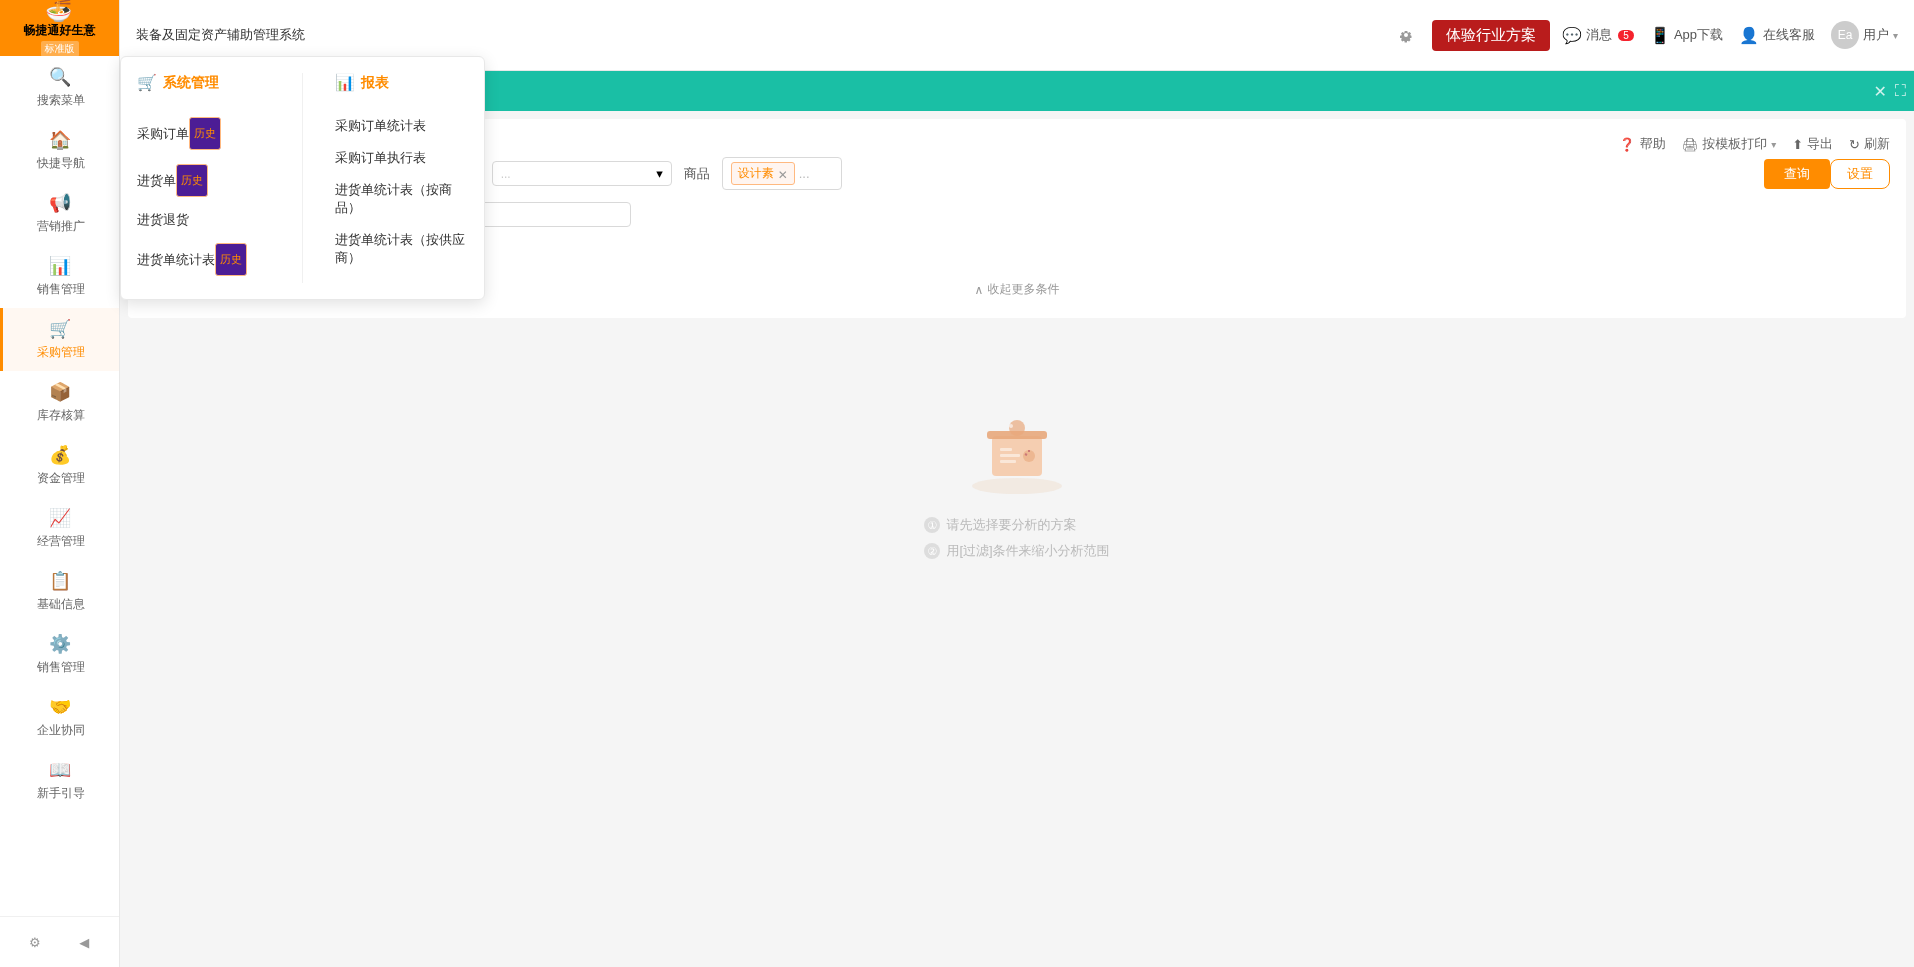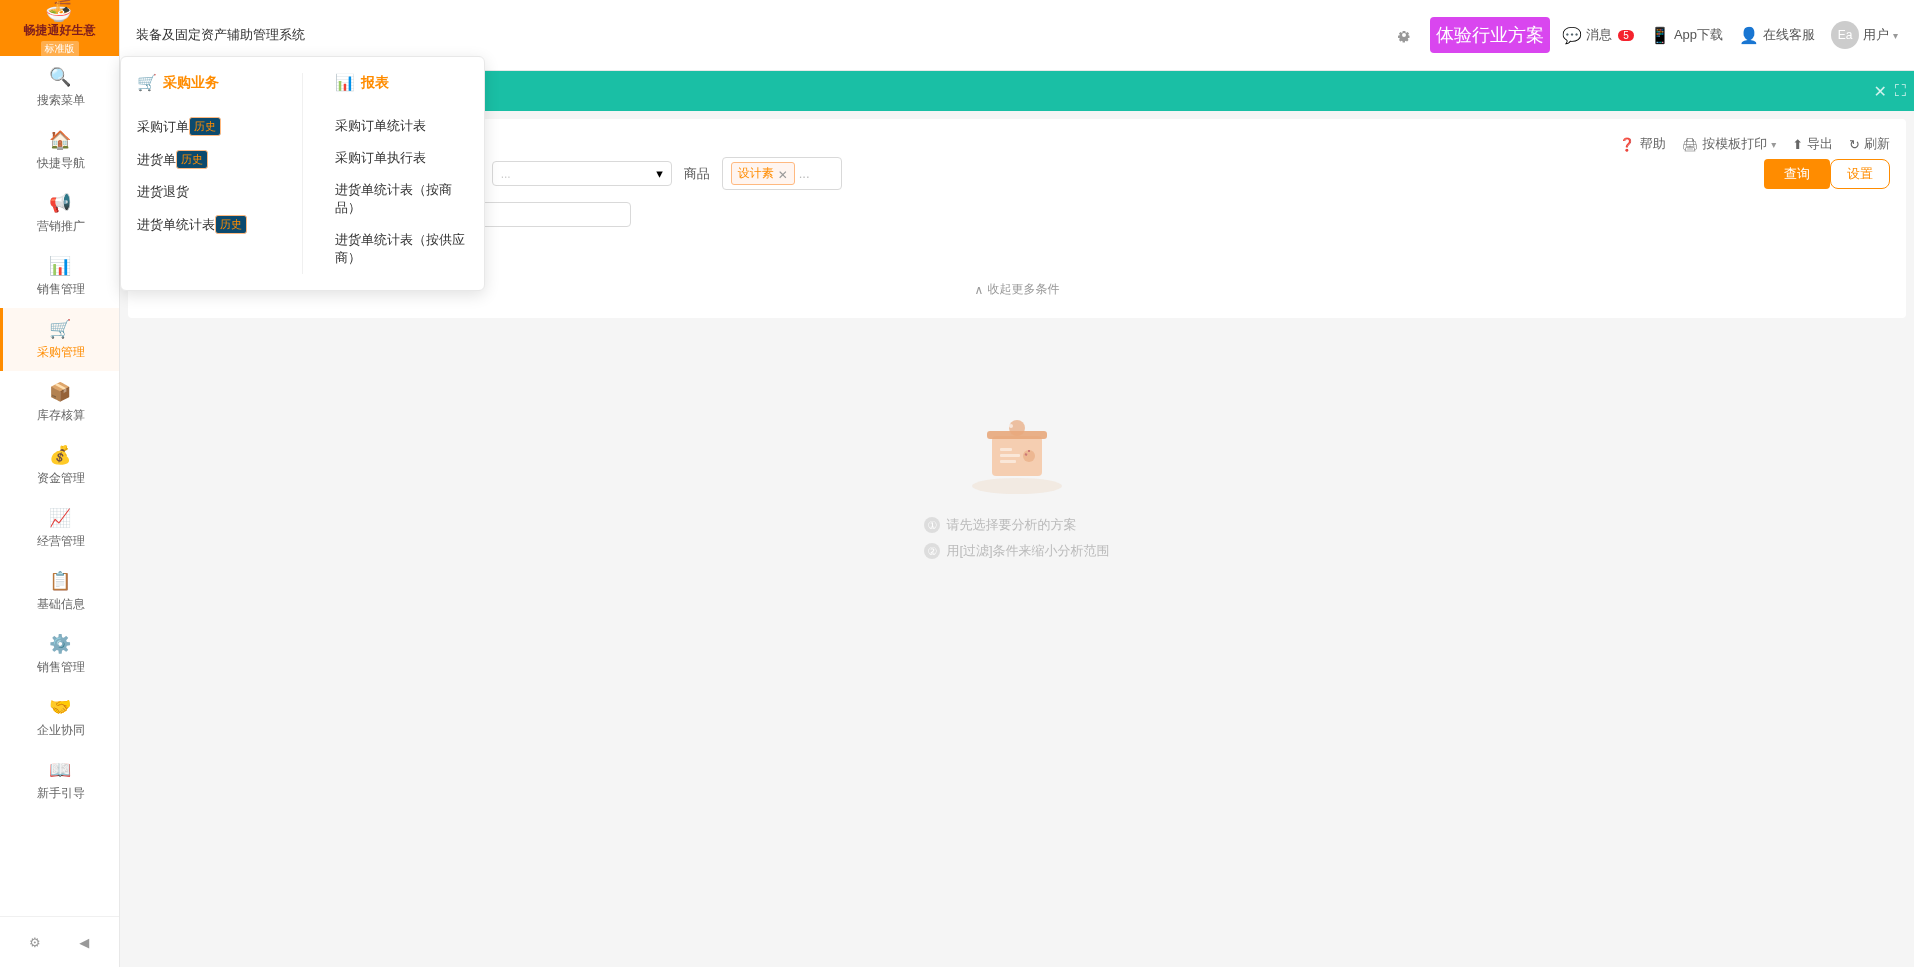--- a/index.html
+++ b/index.html
@@ -85,27 +85,27 @@
       font-size: 13px;
       color: #333;
       flex: 1;
     }
     .topnav-gear {
       width: 28px; height: 28px;
       display: flex; align-items: center; justify-content: center;
       color: #999; cursor: pointer;
     }
     .topnav-industry-btn {
-      background: #d946ef;
+      background: #b91c1c;
       color: #fff;
       border: none;
-      padding: 6px 6px;
+      padding: 6px 14px;
       border-radius: 4px;
       cursor: pointer;
-      font-size: 18px;
+      font-size: 15px;
     }
     .topnav-right {
       display: flex;
       align-items: center;
       gap: 16px;
       margin-left: auto;
     }
     .topnav-right-item {
       display: flex;
       align-items: center;
@@ -307,25 +307,25 @@
     .menu-item-row {
       display: flex;
       align-items: center;
       padding: 7px 0;
       cursor: pointer;
       gap: 0;
       color: #333;
       font-size: 13px;
     }
     .history-badge {
-      background: #0c4a6e;
+      background: #4c1d95;
       border: 1px solid #ffb980;
       color: #ff8c00;
       border-radius: 3px;
-      padding: 1px 4px;
+      padding: 8px 4px;
       font-size: 11px;
     }
     .menu-divider-v {
       width: 1px;
       background: #f0f0f0;
       margin: 0 8px;
     }
 
     
     .empty-state {
@@ -350,21 +350,21 @@
       display: flex; align-items: center; justify-content: center;
       font-size: 11px; color: #fff;
     }
   </style>
 </head>
 <body>
 
 <div class="sidebar">
   <div class="sidebar-logo">
     <div class="logo-icon">🍜</div>
-    <div style="font-size:12px;color:#7f1d1d;font-weight:bold;">畅捷通好生意</div>
+    <div style="font-size:12px;color:#000000;font-weight:bold;">畅捷通好生意</div>
     <div class="logo-tag">标准版</div>
   </div>
 
   <div class="sidebar-item">
     <span class="s-icon">🔍</span>
     <span>搜索菜单</span>
   </div>
   <div class="sidebar-item">
     <span class="s-icon">🏠</span>
     <span>快捷导航</span>
@@ -572,21 +572,21 @@
     </div>
   </div>
 </div>
 
 <div class="dropdown-menu-overlay">
   <div class="dropdown-menu">
 
     <div class="menu-section">
       <div class="menu-section-title">
         <span class="section-icon">🛒</span>
-        <span>采购业务</span>
+        <span>系统管理</span>
       </div>
       <div class="menu-item-row">
         <span>采购订单</span>
         <span class="history-badge">历史</span>
       </div>
       <div class="menu-item-row">
         <span>进货单</span>
         <span class="history-badge">历史</span>
       </div>
       <div class="menu-item-row">

